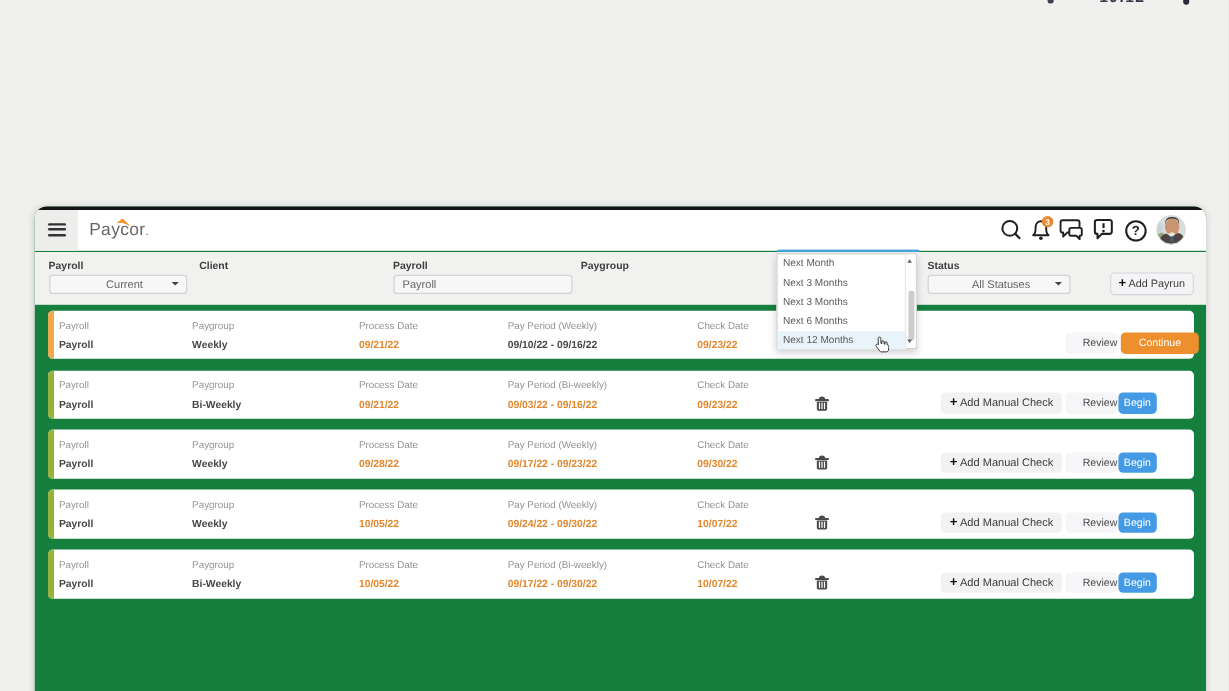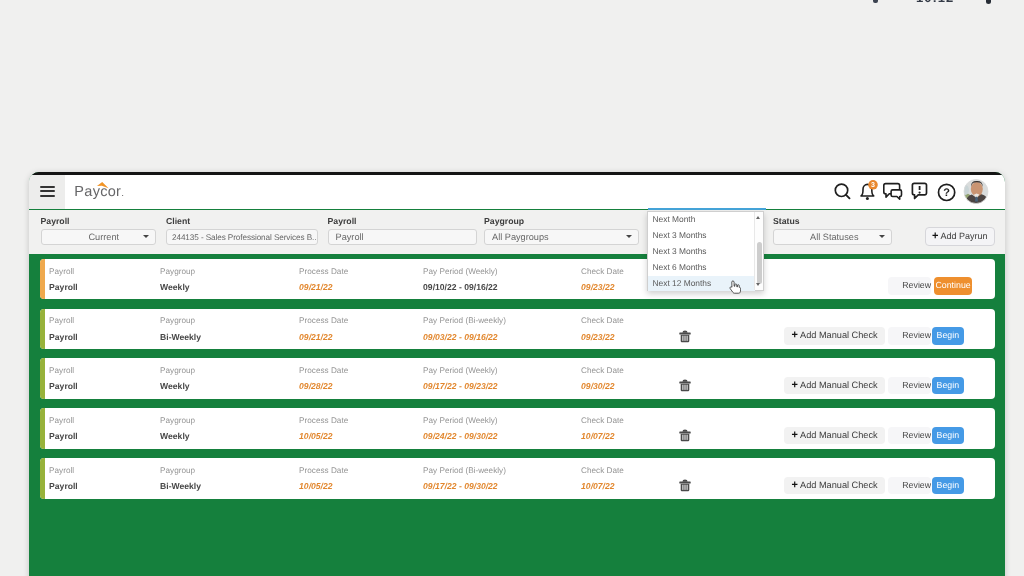--- a/index.html
+++ b/index.html
@@ -39,26 +39,26 @@
   color:#3c3c3c; line-height:16.5px; }
 #addpayrun b { font-size:11px; font-weight:bold; color:#111; }
 
 
 .row { position:absolute; left:11.3px; width:955px; height:40.5px; background:#fff; border-radius:4px; }
 .row .bord { position:absolute; left:0; top:0; width:4.8px; height:40.5px; border-radius:4px 0 0 4px; }
 .bord.o { background:#efa94d; }
 .bord.g { background:#97b23a; }
 .cl { position:absolute; top:7.8px; font-size:8.2px; color:#949494; }
 .cv { position:absolute; top:23px; font-size:8.6px; font-weight:bold; color:#474747; }
-.cv.org { color:#e2872e;font-style:italic; }
+.cv.org { color:#e2872e; }
 .btn { position:absolute; top:18.5px; height:17.5px; border-radius:4px; font-size:8.8px;
   text-align:center; }
 .b-review { left:848.3px; width:43px; background:#f6f6f8; color:#4a4a4a; line-height:17.5px;text-align:right; }
 .b-begin { left:892px; width:32px; background:#459ae6; color:#fff; line-height:17.5px; }
-.b-continue { left:894.3px; width:38px; background:#ee8f2e; color:#fff; line-height:17.5px; }
+.b-continue { left:894.3px; width:65px; background:#ee8f2e; color:#fff; line-height:17.5px; }
 .b-addman { left:744.3px; width:101px; background:#f2f2f2; color:#3a3a3a; font-size:9.2px; line-height:17.5px; }
 .b-addman b { font-size:11px; color:#111; }
 .trash { position:absolute; left:639.6px; top:21px; }
 
 
 #ddpanel { left:646.5px; top:211px; width:117.5px; height:79.5px; background:#fff;
   border:1px solid #cfcfcf; box-shadow:0 3px 6px rgba(0,0,0,.18); z-index:30; }
 .dditem { position:absolute; left:0; width:107px; height:15.9px; font-size:8.4px; color:#5a5a5a;
   line-height:15.9px; padding-left:5px; }
 #ddhover { position:absolute; left:0; top:63.6px; width:107.5px; height:15.4px; background:#e9f3fa; }
@@ -138,23 +138,21 @@
 
   <div class="abs" id="filterbar">
     <div class="flabel" style="left:12px">Payroll</div>
     <div class="flabel" style="left:137.5px">Client</div>
     <div class="flabel" style="left:299px">Payroll</div>
     <div class="flabel" style="left:455.5px">Paygroup</div>
     <div class="flabel" style="left:619.5px">Show</div>
     <div class="flabel" style="left:744.5px">Status</div>
 
     <div class="fbox" style="left:12px; width:115.5px; padding-left:11px;text-align:center;">Current<div class="arrow" style="right:6px"></div></div>
-    <div class="fbox" style="left:137.5px; width:152px; font-size:8.2px; letter-spacing:-0.1px; padding-left:5px;">244135 - Sales Professional Services B...</div>
     <div class="fbox" style="left:299px; width:149px;">Payroll</div>
-    <div class="fbox" style="left:455.5px; width:155px;">All Paygroups<div class="arrow" style="right:6px"></div></div>
     <div class="fbox" id="showsel" style="left:619.5px; width:116px;">
         <div id="showhl">Next 2 Weeks</div>
         <div class="arrow" style="right:6px"></div>
       </div>
     <div class="fbox" style="left:744.5px; width:119px;padding-left:36px;">All Statuses<div class="arrow" style="right:6px"></div></div>
     <div class="abs" id="addpayrun"><b>+</b> Add Payrun</div>
   </div>
 
   <div class="row" style="top:86.8px">
     <div class="bord o"></div>

